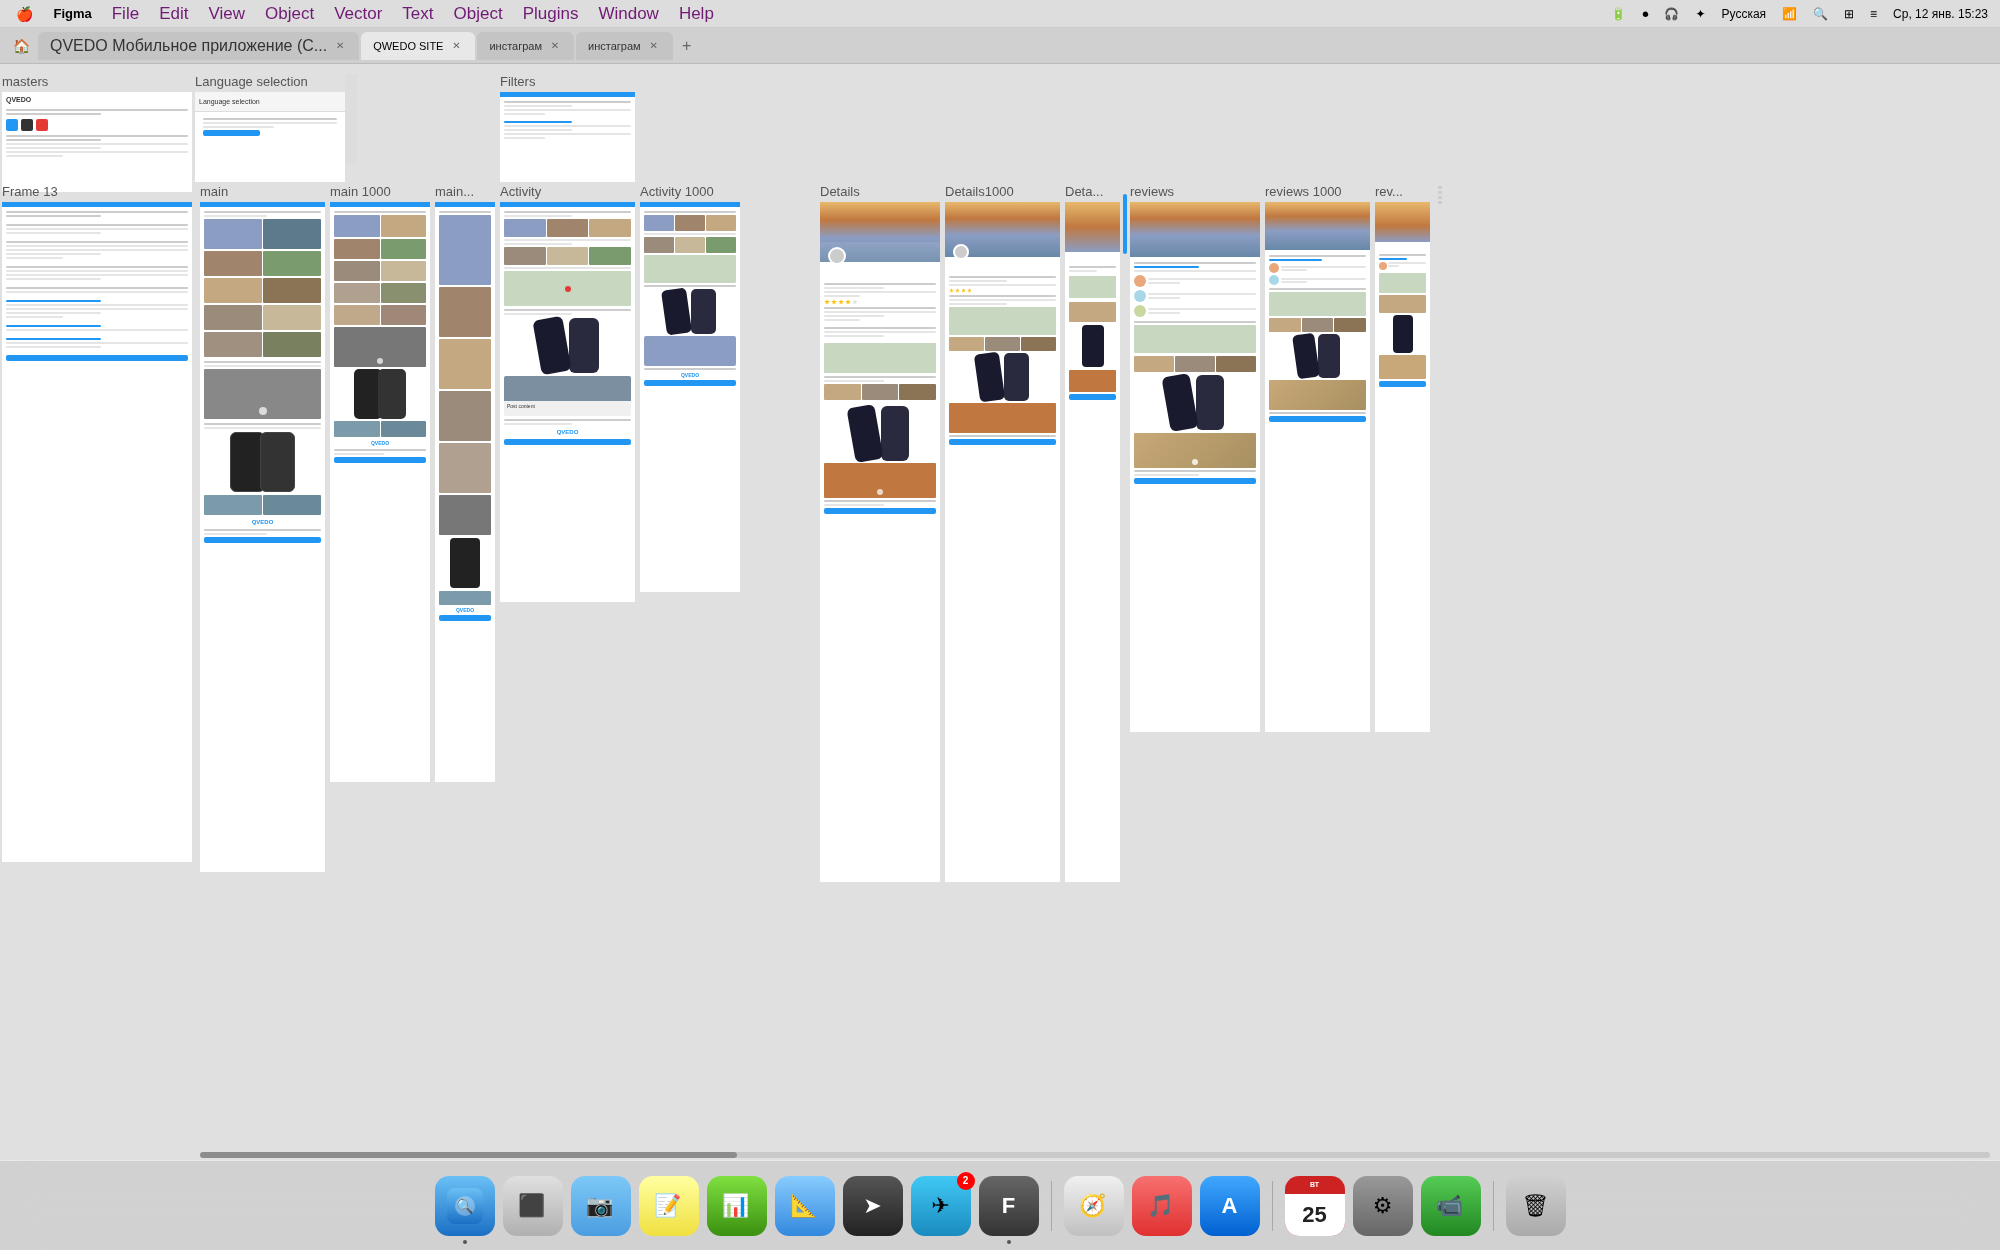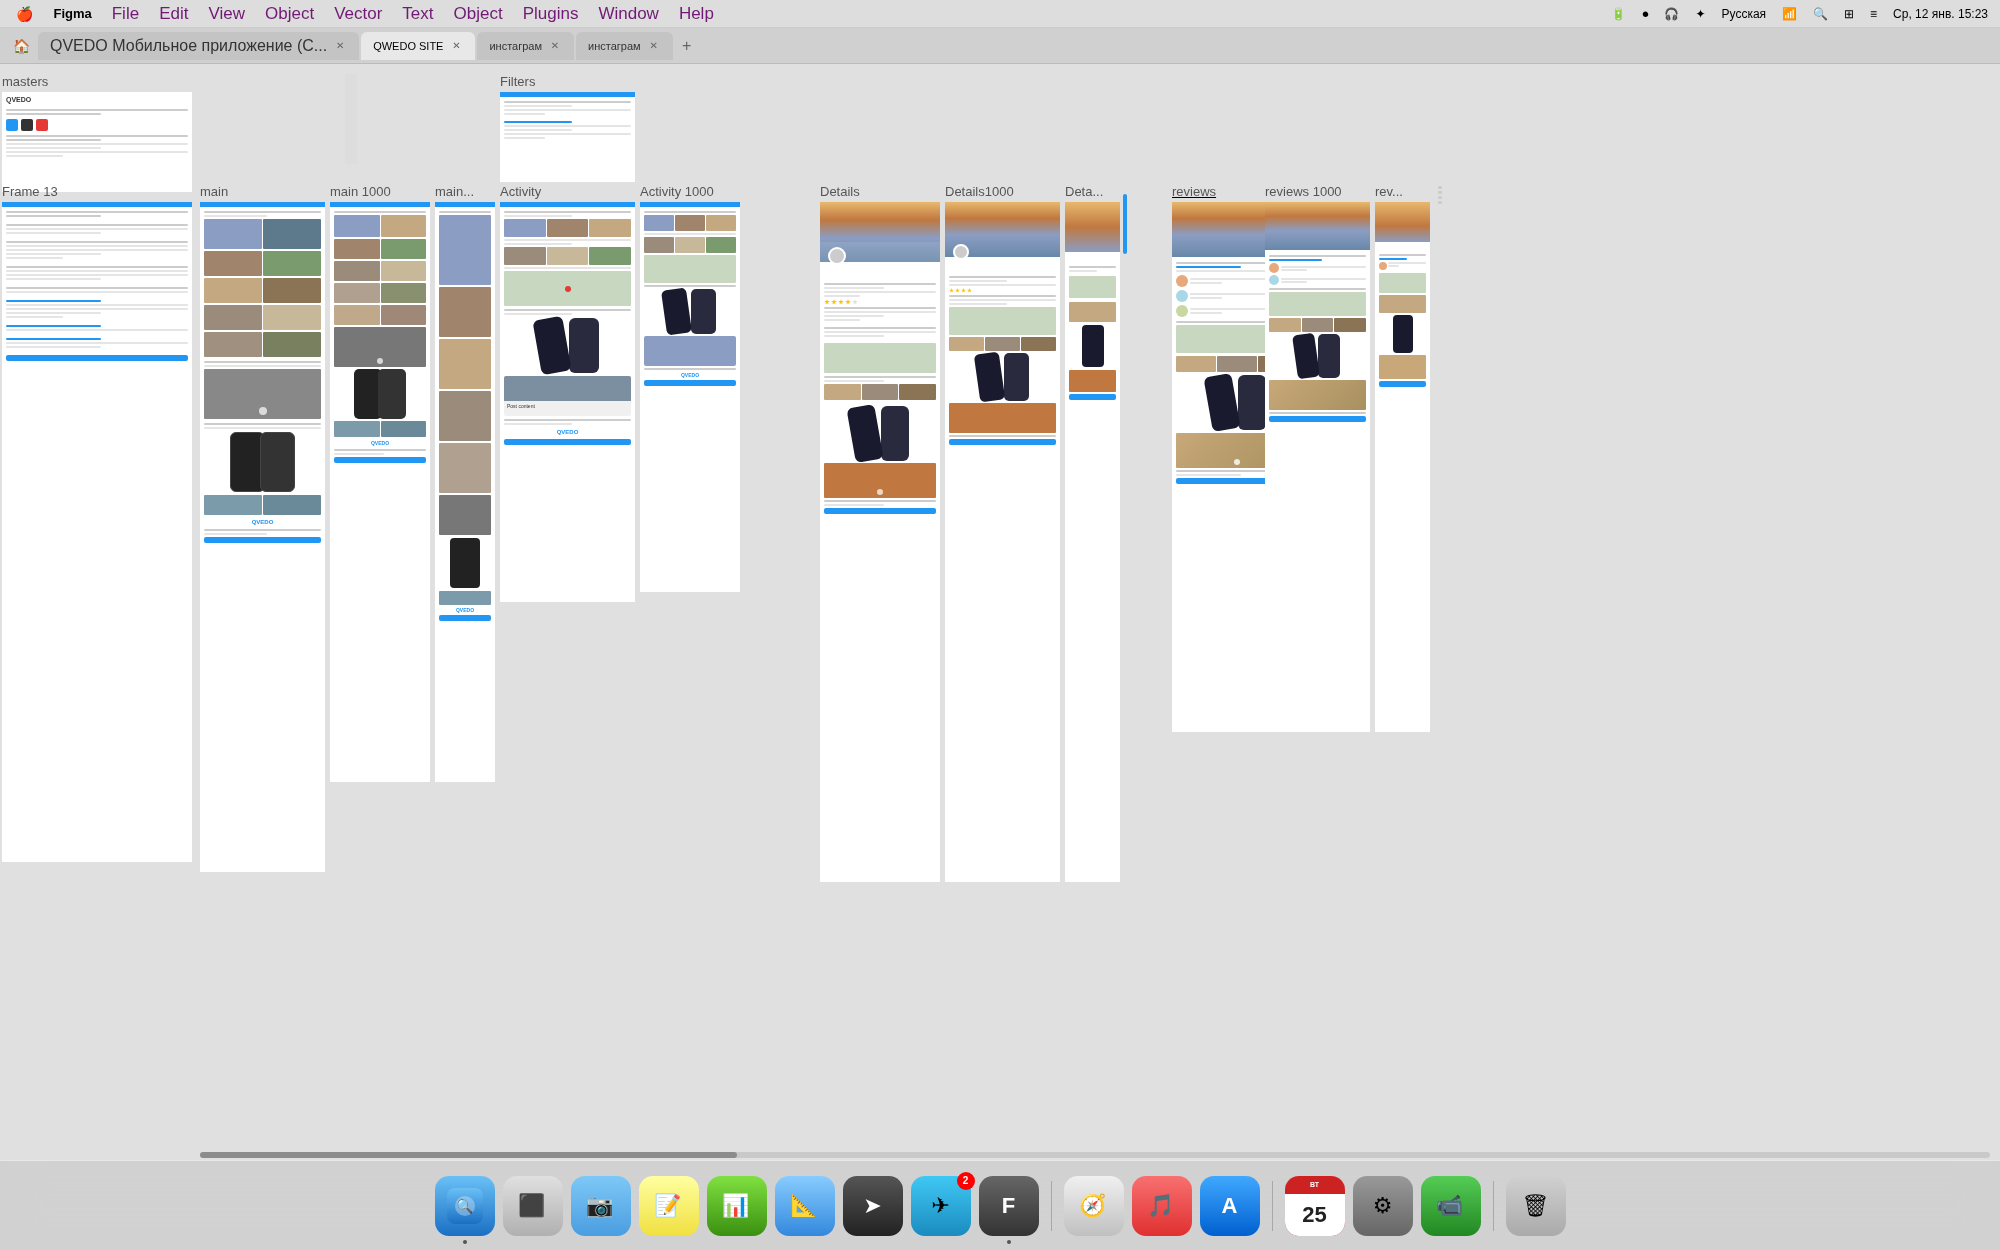--- a/index.html
+++ b/index.html
@@ -357,20 +357,36 @@
         <div style="height:3px;"></div>
         <div class="fc-line d s" style="background:#2196F3;"></div>
         <div class="fc-line"></div>
         <div class="fc-line s"></div>
         <div style="height:3px;"></div>
         <div class="fc-blue-btn"></div>
       </div>
     </div>
   </div>
 
+  <div style="position:absolute; left:195px; top:10px;">
+    <div class="frame-name">Language selection</div>
+    <div class="frame-box" style="width:150px; height:90px;">
+      <div class="fc">
+        <div style="height:20px; background:#f5f5f5; border-bottom:1px solid #ddd; display:flex; align-items:center; padding:0 4px;">
+          <div style="font-size:7px; color:#333;">Language selection</div>
+        </div>
+        <div style="padding:4px;">
+          <div class="fc-line d"></div>
+          <div class="fc-line"></div>
+          <div class="fc-line s"></div>
+          <div class="fc-blue-btn" style="width:40%;"></div>
+        </div>
+      </div>
+    </div>
+  </div>
 
   <div style="position:absolute; left:345px; top:10px;">
     <div class="frame-box" style="width:12px; height:90px; background:#ddd;"></div>
   </div>
 
   <div style="position:absolute; left:500px; top:10px;">
     <div class="frame-name">Filters</div>
     <div class="frame-box" style="width:135px; height:90px;">
       <div class="fc">
         <div class="fc-bar"></div>
@@ -696,21 +712,21 @@
         <div class="fc-img" style="height:22px; background:#C07840;"></div>
         <div class="fc-blue-btn"></div>
       </div>
     </div>
 
     <div style="position:absolute; right:-8px; top:0; width:5px; height:100%; background:transparent;">
       <div style="width:4px; height:60px; background:#2196F3; border-radius:2px; position:absolute; top:10px;"></div>
     </div>
   </div>
 
-  <div style="position:absolute; left:1172px; top:120px;text-decoration:underline;">
+  <div style="position:absolute; left:1130px; top:120px;">
     <div class="frame-name">reviews</div>
     <div class="frame-box" style="width:130px; height:530px;">
       <div class="fc">
 
         <div style="height:55px; background:linear-gradient(180deg,#E8B86D 0%,#C07840 30%,#8B9DC3 60%,#6888A8 100%);"></div>
         <div style="height:3px;"></div>
         <div class="fc-line d"></div>
         <div class="fc-line s" style="background:#2196F3;"></div>
         <div class="fc-line"></div>
 

